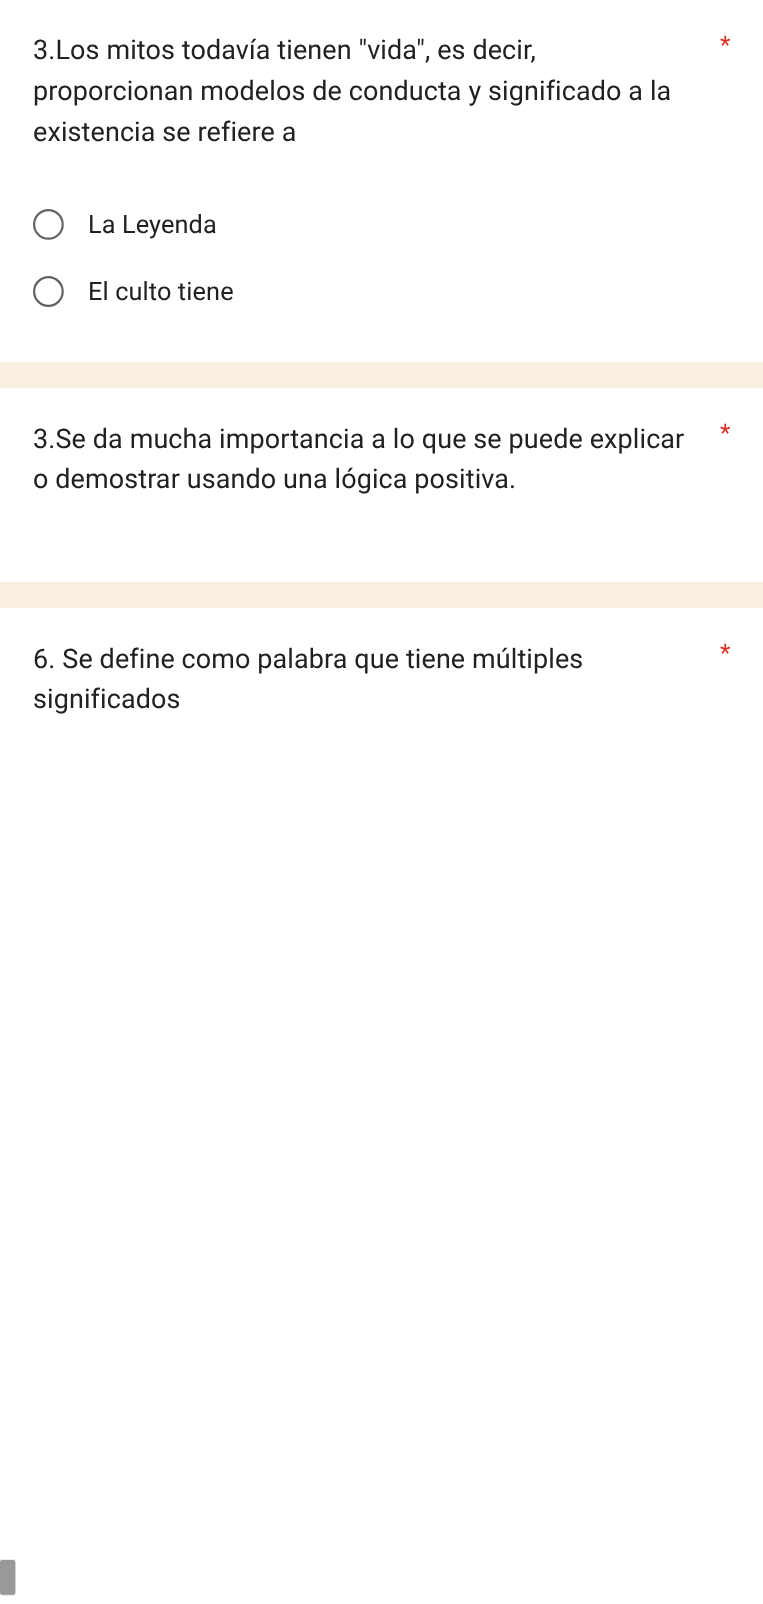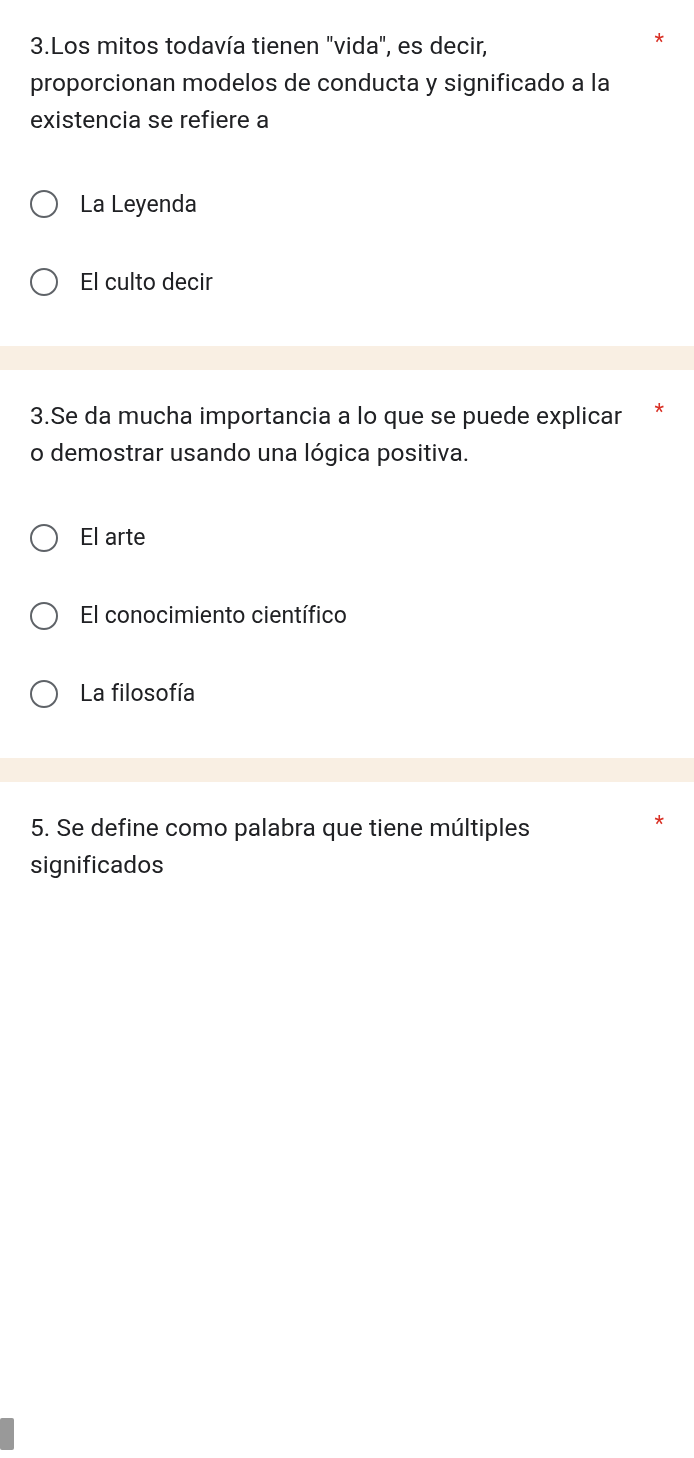--- a/index.html
+++ b/index.html
@@ -33,21 +33,21 @@
     }
     .required-asterisk {
       color: #d93025;
       font-size: 22px;
       line-height: 1.3;
       margin-left: 6px;
     }
     .options {
       display: flex;
       flex-direction: column;
-      gap: 22px;
+      gap: 5px;
     }
     .option-row {
       display: flex;
       align-items: center;
       padding: 14px 0;
       cursor: pointer;
     }
     .radio-circle {
       width: 28px;
       height: 28px;
@@ -83,50 +83,36 @@
     <div class="question-text">3.Los mitos todavía tienen "vida", es decir, proporcionan modelos de conducta y significado a la existencia se refiere a</div>
     <div class="required-asterisk">*</div>
   </div>
   <div class="options">
     <div class="option-row">
       <div class="radio-circle"></div>
       <div class="option-label">La Leyenda</div>
     </div>
     <div class="option-row">
       <div class="radio-circle"></div>
-      <div class="option-label">El culto decir</div>
+      <div class="option-label">El culto tiene</div>
     </div>
   </div>
 </div>
 
 <div class="divider"></div>
 
 <div class="question-card">
   <div class="question-header">
     <div class="question-text">3.Se da mucha importancia a lo que se puede explicar o demostrar usando una lógica positiva.</div>
     <div class="required-asterisk">*</div>
   </div>
-  <div class="options">
-    <div class="option-row">
-      <div class="radio-circle"></div>
-      <div class="option-label">El arte</div>
-    </div>
-    <div class="option-row">
-      <div class="radio-circle"></div>
-      <div class="option-label">El conocimiento científico</div>
-    </div>
-    <div class="option-row">
-      <div class="radio-circle"></div>
-      <div class="option-label">La filosofía</div>
-    </div>
-  </div>
 </div>
 
 <div class="divider"></div>
 
 <div class="question-card">
   <div class="question-header">
-    <div class="question-text">5. Se define como palabra que tiene múltiples significados</div>
+    <div class="question-text">6. Se define como palabra que tiene múltiples significados</div>
     <div class="required-asterisk">*</div>
   </div>
 </div>
 
 <div class="bottom-indicator"></div>
 
 </body></html>

